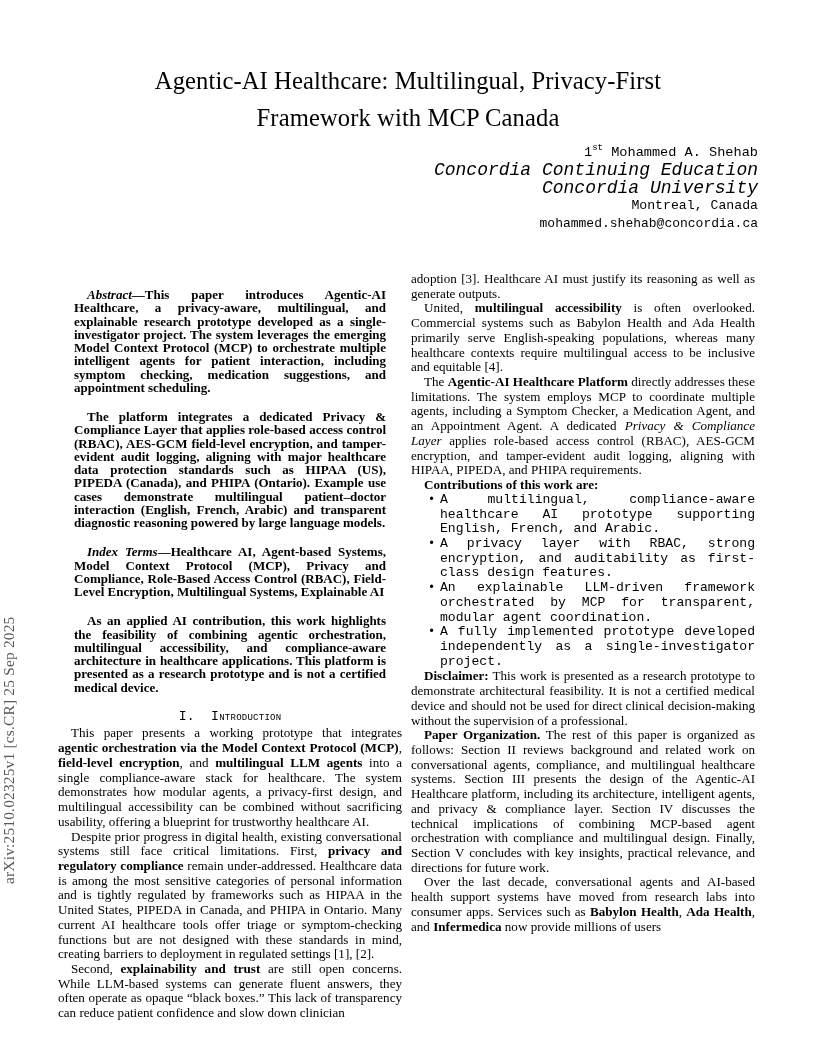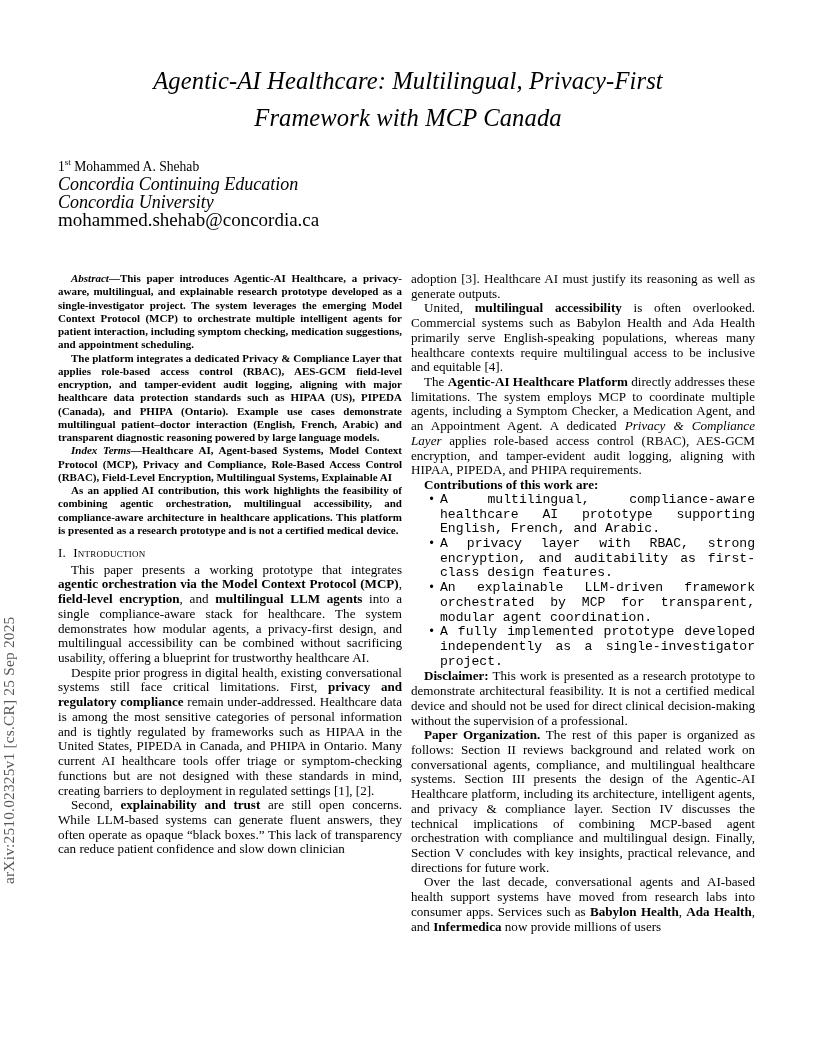--- a/index.html
+++ b/index.html
@@ -45,70 +45,70 @@
     top: 62px;
     width: 700px;
     text-align: center;
   }
   .paper-title {
     font-size: 24.6px;
     line-height: 37px;
     font-weight: normal;
     margin: 0;
     letter-spacing: 0.1px;
-    font-style: italic;
   }
 
   #author-block {
     position: absolute;
     left: 58px;
-    top: 158px;
+    top: 144px;
     width: 700px;
-    text-align: left;
+    text-align: right;
+    font-family: Liberation Mono, monospace;
   }
   .author-name {
     font-size: 13.6px;
     line-height: 18px;
   }
   .author-name sup {
     font-size: 9px;
     vertical-align: super;
     line-height: 0;
   }
   .author-affil {
     font-size: 18px;
     line-height: 17.6px;
     font-style: italic;
   }
   .author-loc {
     font-size: 13.2px;
     line-height: 17.6px;
   }
   .author-email {
-    font-size: 19px;
+    font-size: 13px;
     line-height: 17.6px;
   }
 
   
   #col-left {
     position: absolute;
     left: 58px;
     top: 272px;
     width: 344px;
   }
   #col-right {
     position: absolute;
     left: 411px;
     top: 272px;
     width: 344px;
   }
 
   p.abs {
-    margin: 0;
-    font-size: 11px;
+    margin: 16px;
+    font-size: 13px;
     line-height: 13.25px;
     font-weight: bold;
     text-align: justify;
     text-indent: 13px;
     hyphens: manual;
   }
   p.abs .lead {
     font-style: italic;
     font-weight: bold;
   }
@@ -117,26 +117,27 @@
     margin: 0;
     font-size: 13.1px;
     line-height: 14.72px;
     text-align: justify;
     text-indent: 13px;
     hyphens: manual;
   }
   p.body.noindent { text-indent: 0; font-family: Liberation Serif, serif; }
 
   .sec-head {
-    text-align: left;
+    text-align: center;
     font-size: 13.1px;
     line-height: 14.72px;
     font-variant: small-caps;
     margin: 9px 0 2px 0;
     letter-spacing: 0.25px;
+    font-family: Liberation Mono, monospace;
   }
   .sec-head .numeral {
     font-variant: normal;
   }
 
   ul.contrib {
     margin: 0;
     padding: 0;
     list-style: none;
     font-family: Liberation Mono, monospace;
@@ -170,20 +171,21 @@
 
 <div id="title-block">
   <div class="paper-title">Agentic-AI Healthcare: Multilingual, Privacy-First</div>
   <div class="paper-title">Framework with MCP Canada</div>
 </div>
 
 <div id="author-block">
   <div class="author-name"><span>1</span><sup>st</sup> <span>Mohammed A. Shehab</span></div>
   <div class="author-affil">Concordia Continuing Education</div>
   <div class="author-affil">Concordia University</div>
+  <div class="author-loc">Montreal, Canada</div>
   <div class="author-email">mohammed.shehab@concordia.ca</div>
 </div>
 
 <div id="col-left">
 
   <p class="abs"><span class="lead">Abstract</span><span>—</span><span>This paper introduces Agentic-AI Healthcare, a privacy-aware, multilingual, and explainable research prototype developed as a single-investigator project. The system leverages the emerging Model Context Protocol (MCP) to orchestrate multiple intelligent agents for patient interaction, including symptom checking, medication suggestions, and appointment scheduling.</span></p>
 
   <p class="abs">The platform integrates a dedicated Privacy &amp; Compliance Layer that applies role-based access control (RBAC), AES-GCM field-level encryption, and tamper-evident audit logging, aligning with major healthcare data protection standards such as HIPAA (US), PIPEDA (Canada), and PHIPA (Ontario). Example use cases demonstrate multilingual patient–doctor interaction (English, French, Arabic) and transparent diagnostic reasoning powered by large language models.</p>
 
   <p class="abs"><span class="lead">Index Terms</span><span>—</span><span>Healthcare AI, Agent-based Systems, Model Context Protocol (MCP), Privacy and Compliance, Role-Based Access Control (RBAC), Field-Level Encryption, Multilingual Systems, Explainable AI</span></p>

